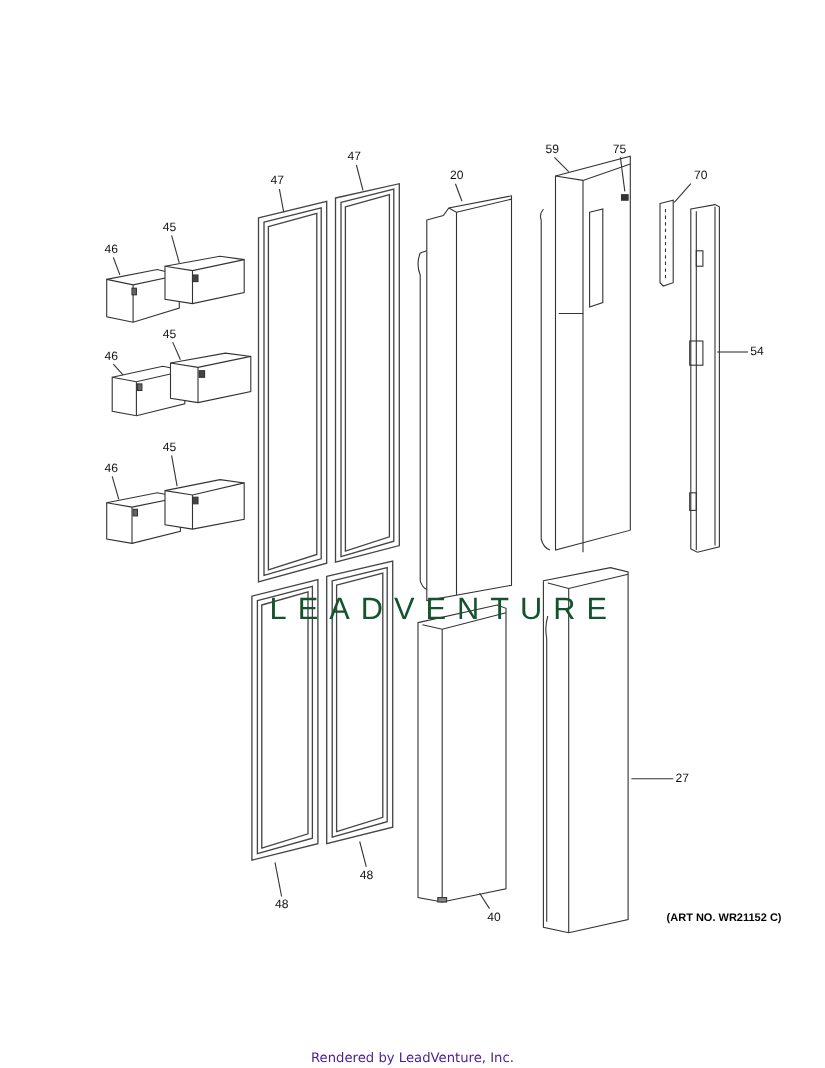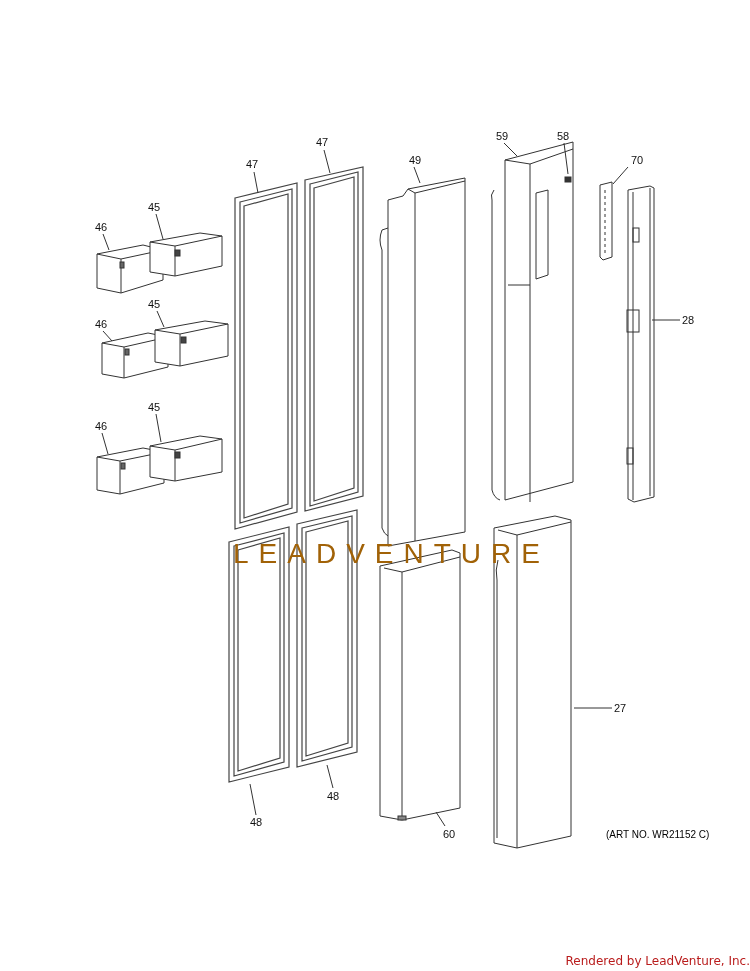--- a/index.html
+++ b/index.html
@@ -1,22 +1,22 @@
 <!DOCTYPE html>
 <html><head>
 <meta charset="utf-8">
 <style>
   html, body { margin: 0; padding: 0; background: #ffffff; }
   body { width: 750px; height: 971px; position: relative; overflow: hidden;
          font-family: "Liberation Sans", sans-serif; color: #000; }
   #diagram { position: absolute; left: 0; top: 0; width: 750px; height: 971px; }
   .callout { position: absolute; font-size: 11px; font-family: "Liberation Sans", sans-serif; color: #111; line-height: 1; text-align: center; }
-  .artno { position: absolute; left: 606px; top: 829px; font-size: 10px; font-weight: normal; font-family: "Liberation Sans", sans-serif; }
-  .footer { position: absolute; left: 0; width: 750px; top: 954px; text-align: right; font-size: 12px; font-family: "DejaVu Sans", sans-serif; color: #b91c1c; }
-  .watermark { position: absolute; left: 233px; top: 538px; font-size: 28px; letter-spacing: 10px; color: #a16207; font-family: "Liberation Sans", sans-serif; }
+  .artno { position: absolute; left: 606px; top: 829px; font-size: 10px; font-weight: bold; font-family: "Liberation Sans", sans-serif; }
+  .footer { position: absolute; left: 0; width: 750px; top: 954px; text-align: center; font-size: 12px; font-family: "DejaVu Sans", sans-serif; color: #4c1d95; }
+  .watermark { position: absolute; left: 245px; top: 538px; font-size: 28px; letter-spacing: 10px; color: #14532d; font-family: "Liberation Sans", sans-serif; }
 </style>
 </head>
 <body>
 
 <svg id="diagram" viewBox="0 0 750 971" xmlns="http://www.w3.org/2000/svg">
   <g fill="none" stroke="#333" stroke-width="1">
 
     <g>
       <path d="M97,254 L143,245 L163,250 L163,280 L121,293 L97,288 Z" fill="#fff"></path>
       <path d="M97,254 L121,259 L163,250 M121,259 L121,293"></path>
@@ -139,22 +139,22 @@
 <div class="callout" style="left:95px;top:222px">46</div>
 <div class="callout" style="left:148px;top:202px">45</div>
 <div class="callout" style="left:95px;top:319px">46</div>
 <div class="callout" style="left:148px;top:299px">45</div>
 <div class="callout" style="left:95px;top:421px">46</div>
 <div class="callout" style="left:148px;top:402px">45</div>
 <div class="callout" style="left:246px;top:159px">47</div>
 <div class="callout" style="left:316px;top:137px">47</div>
 <div class="callout" style="left:250px;top:817px">48</div>
 <div class="callout" style="left:327px;top:791px">48</div>
-<div class="callout" style="left:409px;top:155px">49</div>
-<div class="callout" style="left:443px;top:829px">60</div>
+<div class="callout" style="left:409px;top:155px">20</div>
+<div class="callout" style="left:443px;top:829px">40</div>
 <div class="callout" style="left:496px;top:131px">59</div>
 <div class="callout" style="left:614px;top:703px">27</div>
 <div class="callout" style="left:631px;top:155px">70</div>
-<div class="callout" style="left:682px;top:315px">28</div>
-<div class="callout" style="left:557px;top:131px">58</div>
+<div class="callout" style="left:682px;top:315px">54</div>
+<div class="callout" style="left:557px;top:131px">75</div>
 
 <div class="artno">(ART NO. WR21152 C)</div>
 <div class="footer">Rendered by LeadVenture, Inc.</div>
 
 </body></html>

